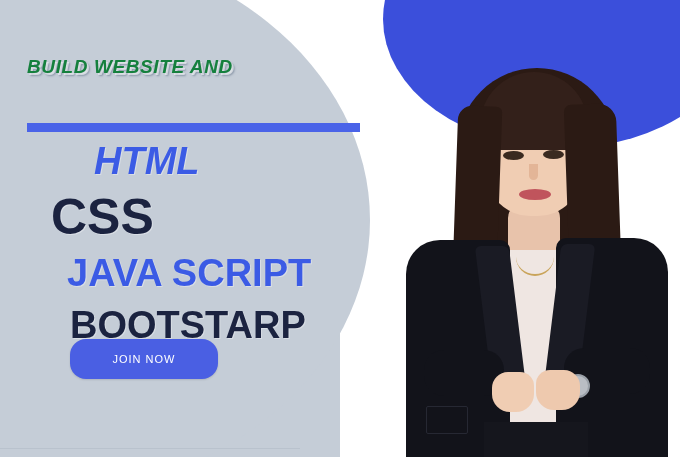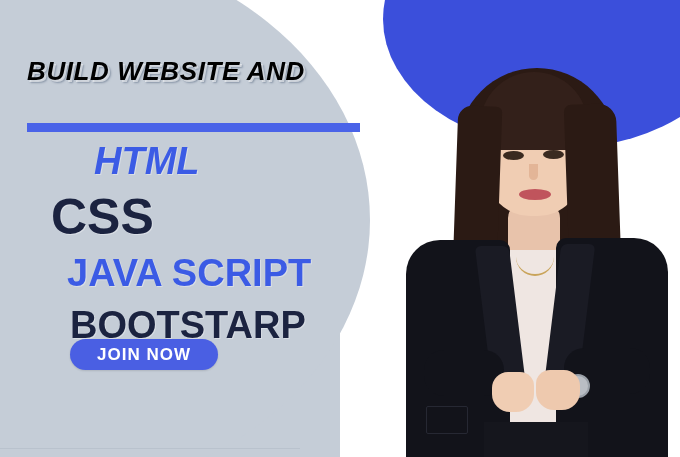--- a/index.html
+++ b/index.html
@@ -51,23 +51,23 @@
   }
 
   
   .headline{
     position:absolute; left:0; top:56px; width:372px;
     z-index:6;
   }
   .headline .line{
     font-style:italic;
     font-weight:bold;
-    font-size:26px;
+    font-size:19px;
     letter-spacing:0.6px;
-    color:#000000;
+    color:#15803d;
     text-shadow:2px 2px 0 rgba(255,255,255,.55), 3px 3px 2px rgba(90,105,130,.55);
     white-space:nowrap;
   }
   .headline .l1{ padding-left:27px; }
   .headline .l2{ padding-left:116px; margin-top:9px; }
 
   .rule{
     position:absolute; left:27px; top:123px;
     width:333px; height:9px;
     background:#4a63e8;
@@ -85,27 +85,27 @@
     text-shadow:1px 1px 0 rgba(255,255,255,.35);
   }
   .stack .html{ font-size:38px; color:#3b5be5; padding-left:94px; margin-bottom:12px;font-style:italic;}
   .stack .css { font-size:50px; color:#1b2340; padding-left:51px; margin-bottom:12px;}
   .stack .js  { font-size:38px; color:#3b5be5; padding-left:67px; margin-bottom:14px;}
   .stack .bs  { font-size:38px; color:#1b2340; padding-left:70px;}
 
   
   .cta{
     position:absolute; left:70px; top:339px;
-    width:148px; height:31px;
+    width:148px; height:40px;
     background:#4a5fe3;
     border-radius:16px;
     border:none;
     color:#ffffff;
-    font-size:17px;
-    font-weight:bold;
+    font-size:11px;
+    font-weight:normal;
     letter-spacing:1px;
     cursor:pointer;
     z-index:7;
     box-shadow:0 1px 2px rgba(0,0,0,.12);
     display:flex;align-items:center;justify-content:center;
   }
 
   
   .fiverr-card{
     position:absolute; left:295px; top:336px;

